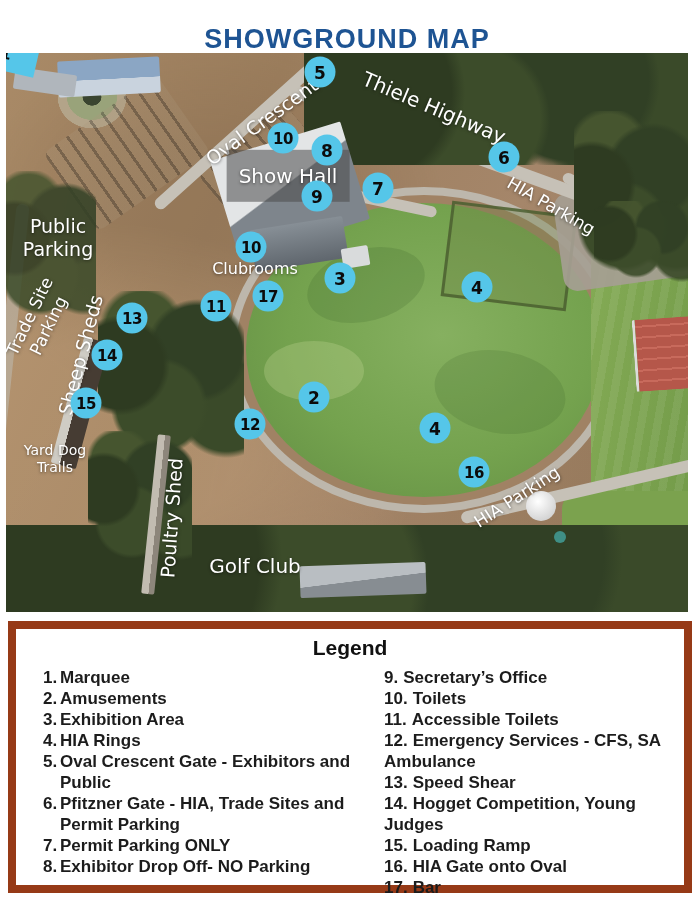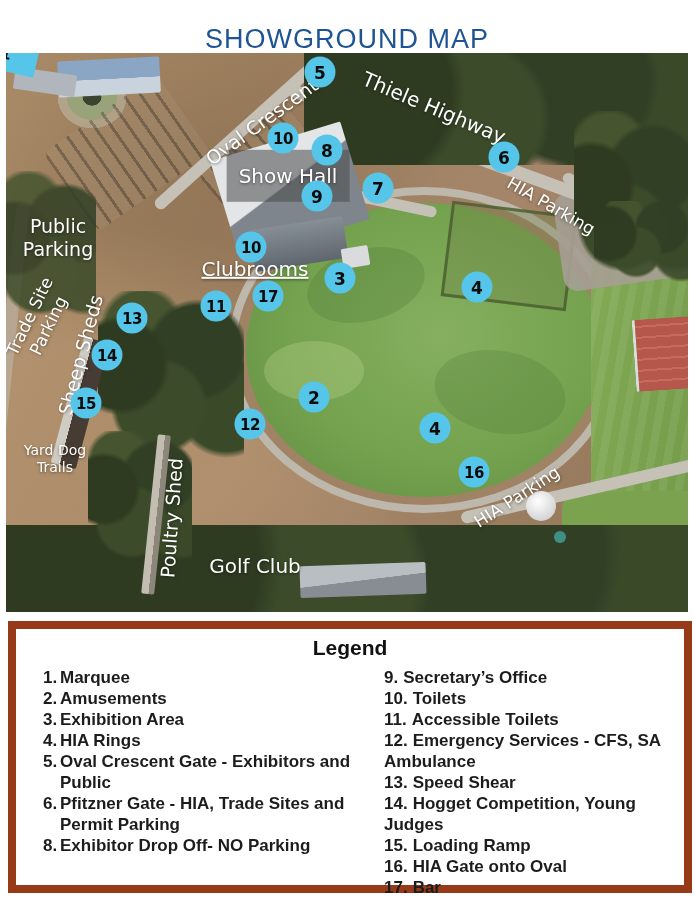--- a/index.html
+++ b/index.html
@@ -1,21 +1,21 @@
 <!DOCTYPE html>
 <html><head>
 <meta charset="utf-8">
 <style>
   html,body{margin:0;padding:0;background:#fff;}
   body{width:694px;height:901px;position:relative;font-family:"Liberation Sans","DejaVu Sans",sans-serif;overflow:hidden;}
 
   
   .page-title{
     position:absolute;left:0;top:6px;width:694px;text-align:center;
-    font-size:27px;font-weight:normal;letter-spacing:1px;
+    font-size:27px;font-weight:bold;letter-spacing:1px;
     text-decoration:underline;text-decoration-thickness:3px;text-underline-offset:5px;
   }
 
   
   .map{
     position:absolute;left:6px;top:53px;width:682px;height:559px;overflow:hidden;
     background:linear-gradient(115deg,#a98a67 0%,#9c7e5d 30%,#a5866a 62%,#8f7557 100%);
   }
   .map *{position:absolute;}
   .decor{pointer-events:none;}
@@ -250,21 +250,21 @@
       </div>
       <div class="marker two" style="left: 468px; top: 419px; transform: translate(-50%, -50%); background: rgb(85, 198, 233);">
         <span>16</span>
       </div>
       <div class="map-label" style="left: 428px; top: 55px; font-size: 20px; transform: translate(-50%, -50%) rotate(23deg);">Thiele Highway</div>
       <div class="map-label" style="left: 256px; top: 69px; font-size: 19px; transform: translate(-50%, -50%) rotate(-36deg);">Oval Crescent</div>
       <div class="map-label" style="left: 545px; top: 153px; font-size: 17px; transform: translate(-50%, -50%) rotate(30deg);">HIA Parking</div>
       <div class="map-label boxed" style="left: 282px; top: 123px; font-size: 20px; transform: translate(-50%, -50%) rotate(0deg);">Show Hall</div>
       <div class="map-label" style="left: 52px; top: 185px; font-size: 19px; transform: translate(-50%, -50%) rotate(0deg);">Public
 Parking</div>
-      <div class="map-label" style="left: 249px; top: 216px; font-size: 20px; transform: translate(-50%, -50%) rotate(0deg); text-decoration: underline;">Clubrooms</div>
+      <div class="map-label" style="left: 249px; top: 216px; font-size: 16px; transform: translate(-50%, -50%) rotate(0deg);">Clubrooms</div>
       <div class="map-label" style="left: 33px; top: 268px; font-size: 17px; transform: translate(-50%, -50%) rotate(-64deg);">Trade Site
 Parking</div>
       <div class="map-label" style="left: 75px; top: 302px; font-size: 19px; transform: translate(-50%, -50%) rotate(-75deg);">Sheep Sheds</div>
       <div class="map-label" style="left: 49px; top: 406px; font-size: 14px; transform: translate(-50%, -50%) rotate(0deg);">Yard Dog
 Trails</div>
       <div class="map-label" style="left: 166px; top: 465px; font-size: 19px; transform: translate(-50%, -50%) rotate(-86deg);">Poultry Shed</div>
       <div class="map-label" style="left: 511px; top: 444px; font-size: 17px; transform: translate(-50%, -50%) rotate(-33deg);">HIA Parking</div>
       <div class="map-label" style="left: 249px; top: 513px; font-size: 20px; transform: translate(-50%, -50%) rotate(0deg);">Golf Club</div>
     </div>
 </div>
@@ -274,20 +274,21 @@
   <div class="legend-cols">
     <ul class="legend-col col-left" id="legend-left">
         <li><span class="num">1.</span><span class="txt">Marquee</span></li>
         <li><span class="num">2.</span><span class="txt">Amusements</span></li>
         <li><span class="num">3.</span><span class="txt">Exhibition Area</span></li>
         <li><span class="num">4.</span><span class="txt">HIA Rings</span></li>
         <li><span class="num">5.</span><span class="txt">Oval Crescent Gate - Exhibitors and
 Public</span></li>
         <li><span class="num">6.</span><span class="txt">Pfitzner Gate - HIA, Trade Sites and
 Permit Parking</span></li>
+        <li><span class="num">7.</span><span class="txt">Permit Parking ONLY</span></li>
         <li><span class="num">8.</span><span class="txt">Exhibitor Drop Off- NO Parking</span></li>
       </ul>
     <ul class="legend-col col-right" id="legend-right">
         <li><span class="num">9.</span><span class="txt">Secretary’s Office</span></li>
         <li><span class="num">10.</span><span class="txt">Toilets</span></li>
         <li><span class="num">11.</span><span class="txt">Accessible Toilets</span></li>
         <li><span class="num">12.</span><span class="txt">Emergency Services - CFS, SA
 Ambulance</span></li>
         <li><span class="num">13.</span><span class="txt">Speed Shear</span></li>
         <li><span class="num">14.</span><span class="txt">Hogget Competition, Young Judges</span></li>

